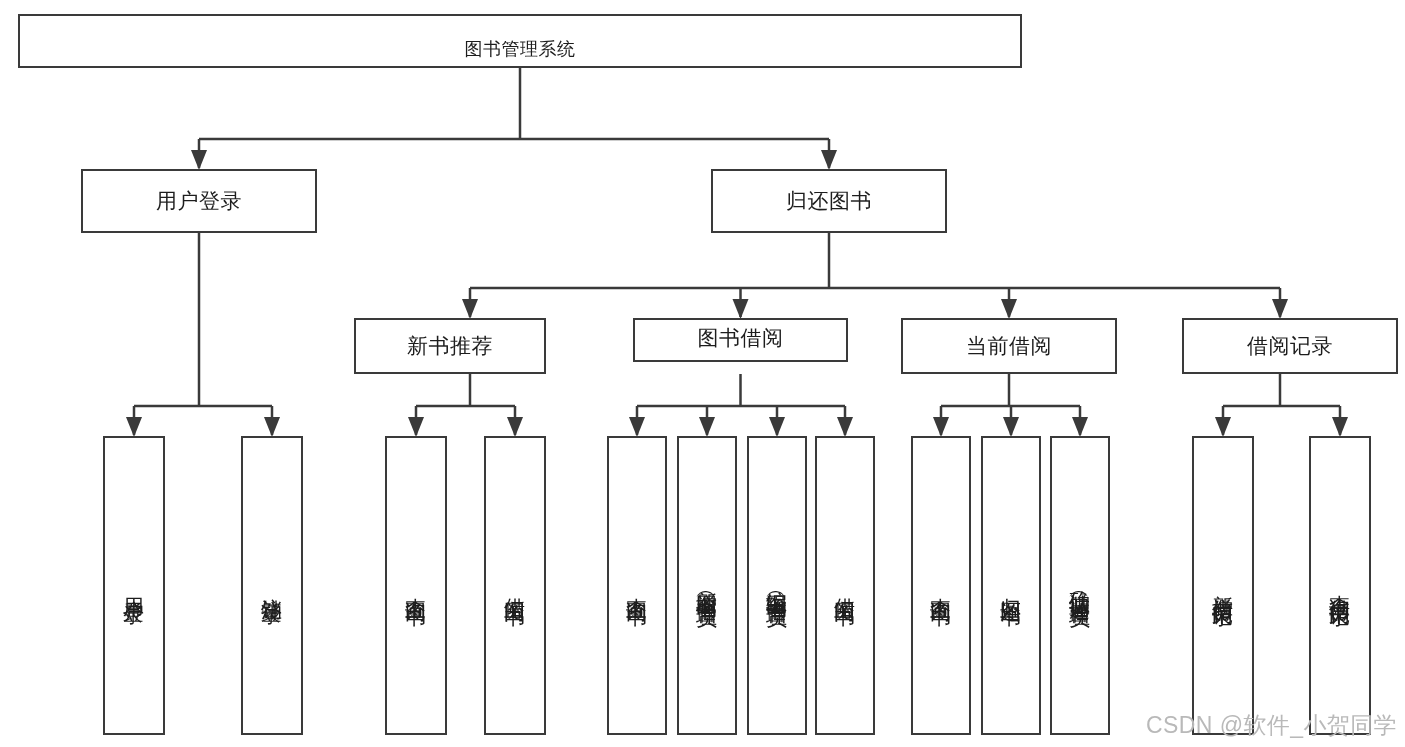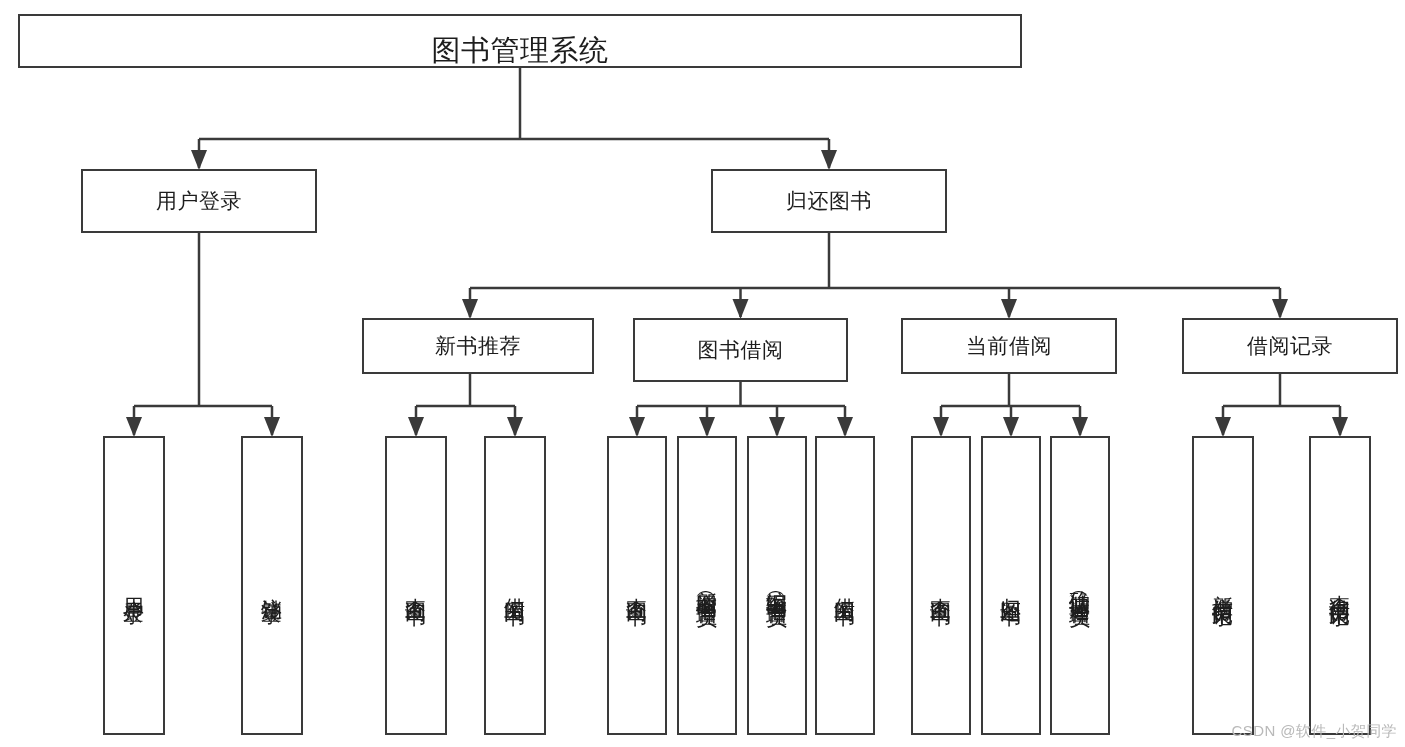--- a/index.html
+++ b/index.html
@@ -46,26 +46,26 @@
     align-items: center;
   }
   .node.vert .lbl {
     writing-mode: vertical-rl;
     text-orientation: upright;
     font-size: 21px;
     letter-spacing: 2.5px;
     line-height: 1;
     max-height: 285px;
   }
-  .node.root .lbl { font-size: 29px; margin-top: 18px; }
+  .node.root .lbl { font-size: 18px; margin-top: 18px; }
   #watermark {
     position: absolute;
     right: 8px;
     bottom: 6px;
-    font-size: 15px;
+    font-size: 23px;
     color: #b9b9b9;
     letter-spacing: 0.4px;
     white-space: nowrap;
     pointer-events: none;
   }
 </style>
 </head>
 <body>
 
 <div id="canvas">
@@ -126,24 +126,24 @@
   <div id="nodes">
       <div class="node horiz root" style="left: 18px; top: 14px; width: 1004px; height: 54px;">
         <span class="lbl">图书管理系统</span>
       </div>
       <div class="node horiz" style="left: 81px; top: 169px; width: 236px; height: 64px;">
         <span class="lbl">用户登录</span>
       </div>
       <div class="node horiz" style="left: 711px; top: 169px; width: 236px; height: 64px;">
         <span class="lbl">归还图书</span>
       </div>
-      <div class="node horiz" style="left: 362px; top: 318px; width: 232px; height: 56px;">
+      <div class="node horiz" style="left: 354px; top: 318px; width: 192px; height: 56px;">
         <span class="lbl">新书推荐</span>
       </div>
-      <div class="node horiz" style="left: 633px; top: 318px; width: 215px; height: 64px;">
+      <div class="node horiz" style="left: 633px; top: 318px; width: 215px; height: 44px; font-family: Liberation Mono, monospace;">
         <span class="lbl">图书借阅</span>
       </div>
       <div class="node horiz" style="left: 901px; top: 318px; width: 216px; height: 56px; align-items: center;">
         <span class="lbl">当前借阅</span>
       </div>
       <div class="node horiz" style="left: 1182px; top: 318px; width: 216px; height: 56px;">
         <span class="lbl">借阅记录</span>
       </div>
       <div class="node vert" style="left: 103px; top: 436px; width: 62px; height: 299px;">
         <span class="lbl">用户登录</span>

